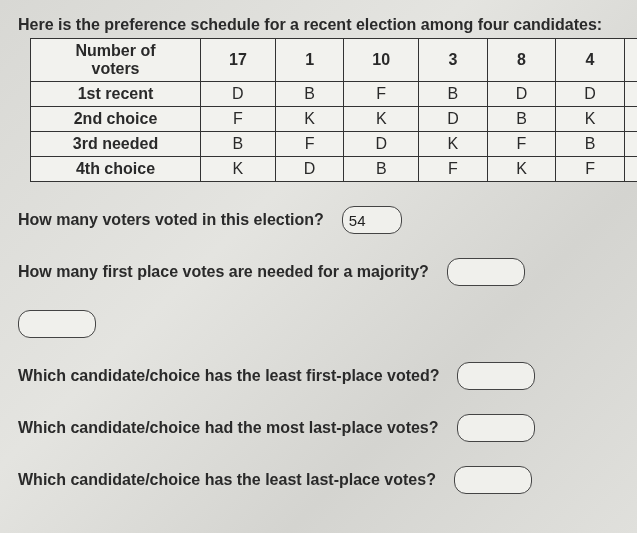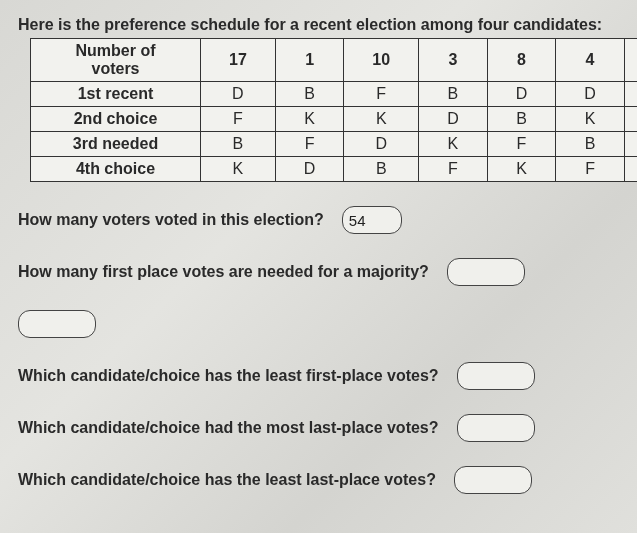--- a/index.html
+++ b/index.html
@@ -122,21 +122,21 @@
 <div class="qrow">
   <label>How many first place votes are needed for a majority?</label>
   <input class="ans" value="" style="">
 </div>
 
 <div class="qrow">
   <input class="ans" value="" style="">
 </div>
 
 <div class="qrow">
-  <label>Which candidate/choice has the least first-place votes?</label>
+  <label>Which candidate/choice has the least first-place voted?</label>
   <input class="ans" value="" style="">
 </div>
 
 <div class="qrow">
   <label>Which candidate/choice had the most last-place votes?</label>
   <input class="ans" value="" style="">
 </div>
 
 <div class="qrow">
   <label>Which candidate/choice has the least last-place votes?</label>

